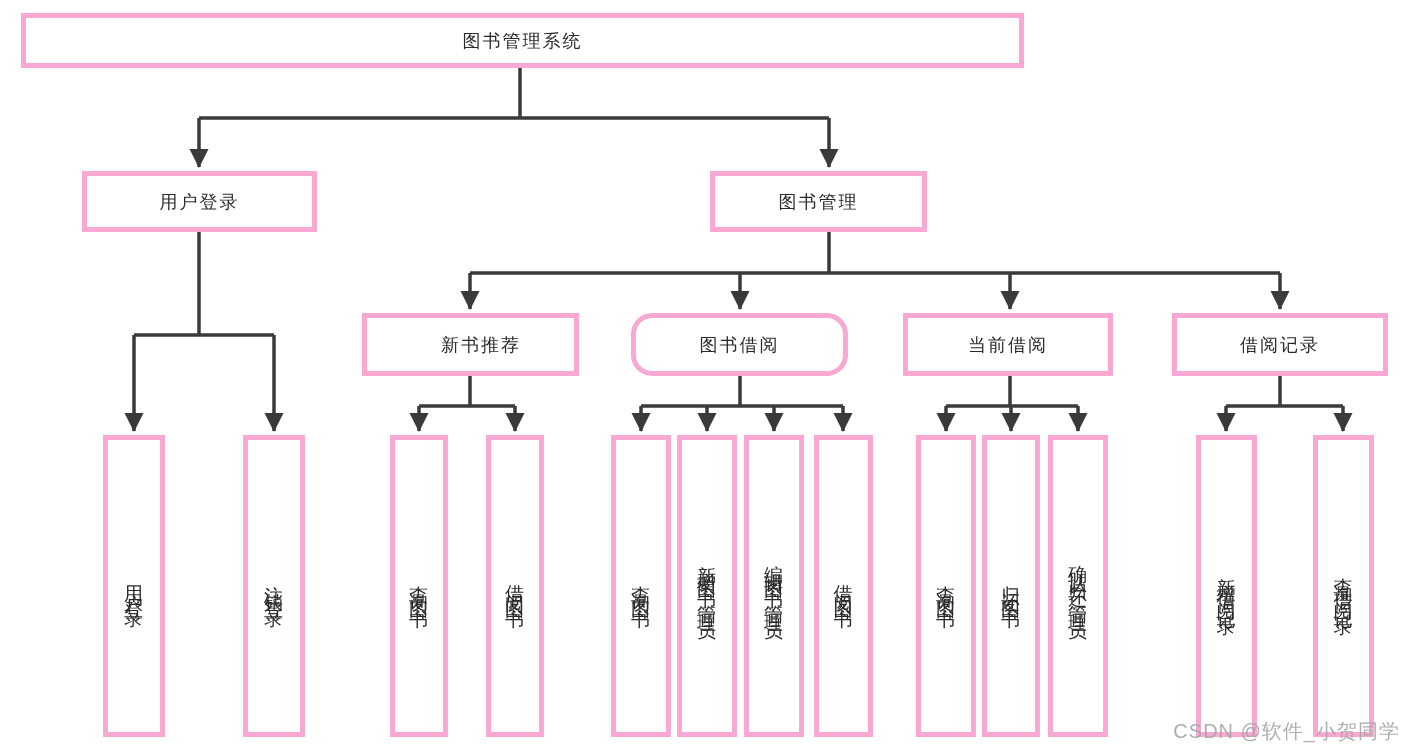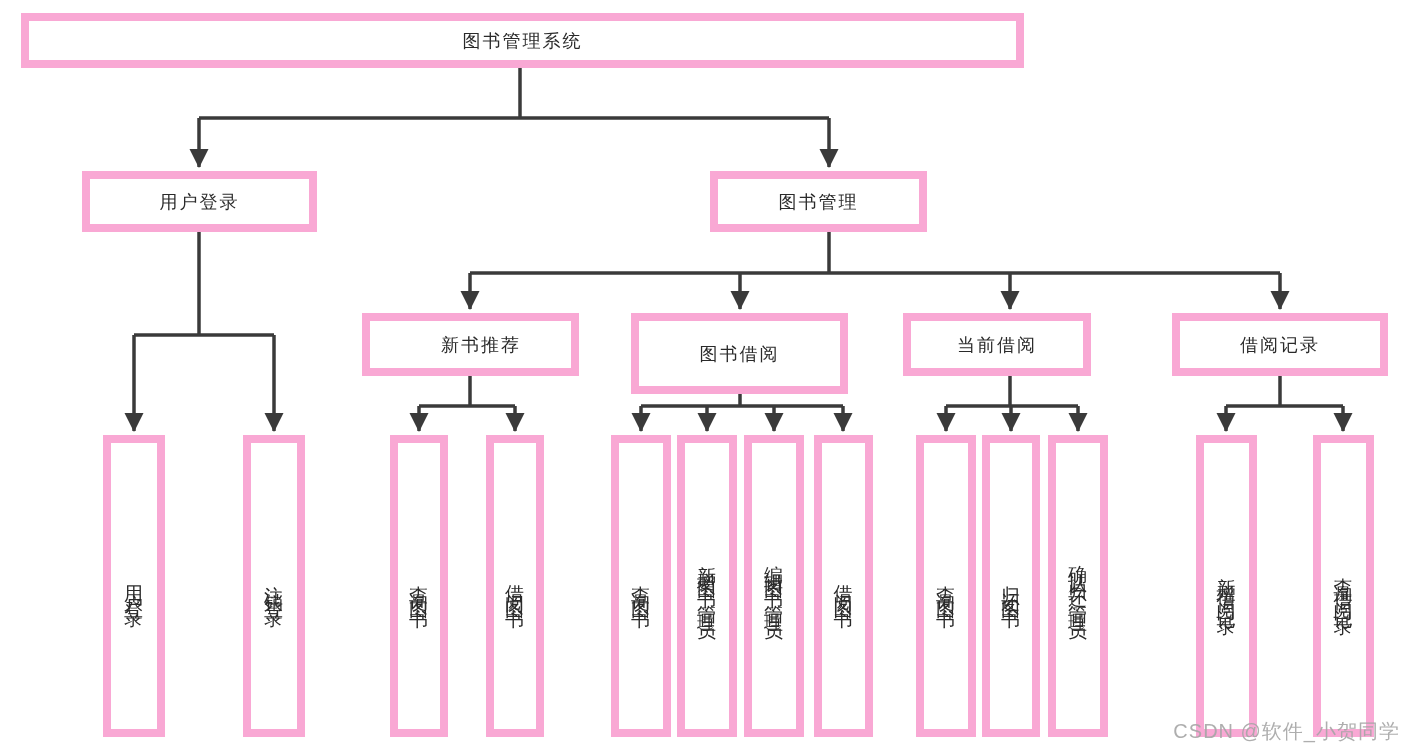--- a/index.html
+++ b/index.html
@@ -17,21 +17,21 @@
   }
   #connectors {
     position: absolute;
     left: 0; top: 0;
     width: 1405px; height: 747px;
     z-index: 1;
   }
   .box {
     position: absolute;
     background: #ffffff;
-    border: 8px solid #f9a8d4;
+    border: 5px solid #f9a8d4;
     box-sizing: border-box;
     display: flex;
     align-items: center;
     justify-content: center;
     z-index: 2;
   }
   .h-label {
     font-size: 18px;
     color: #2a2a2a;
     letter-spacing: 2px;
@@ -43,22 +43,22 @@
     font-size: 19px;
     line-height: 1;
     letter-spacing: 8px;
     color: #2a2a2a;
   }
   
   .n-root            { left: 21px;   top: 13px;  width: 1003px; height: 55px; }
   .n-user-login      { left: 82px;   top: 171px; width: 235px;  height: 61px; }
   .n-book-mgmt       { left: 710px;  top: 171px; width: 217px;  height: 61px; }
   .n-new-book-rec    { left: 362px;  top: 313px; width: 217px;  height: 63px; padding-left: 21px; }
-  .n-book-borrow     { left: 631px;  top: 313px; width: 217px;  height: 81px; }
-  .n-current-borrow  { left: 903px;  top: 313px; width: 188px;  height: 63px; }
+  .n-book-borrow     { left: 631px;  top: 313px; width: 217px;  height: 63px; border-radius: 21px; }
+  .n-current-borrow  { left: 903px;  top: 313px; width: 210px;  height: 63px; }
   .n-borrow-record   { left: 1172px; top: 313px; width: 216px;  height: 63px; }
 
   .leaf { top: 435px; height: 302px; }
   .l-user-login      { left: 103px;  width: 62px; }
   .l-logout          { left: 243px;  width: 62px; }
   .l-query-book-1    { left: 390px;  width: 58px; }
   .l-borrow-book-1   { left: 486px;  width: 58px; }
   .l-query-book-2    { left: 611px;  width: 60px; }
   .l-add-book        { left: 677px;  width: 60px; }
   .l-edit-book       { left: 744px;  width: 60px; }

